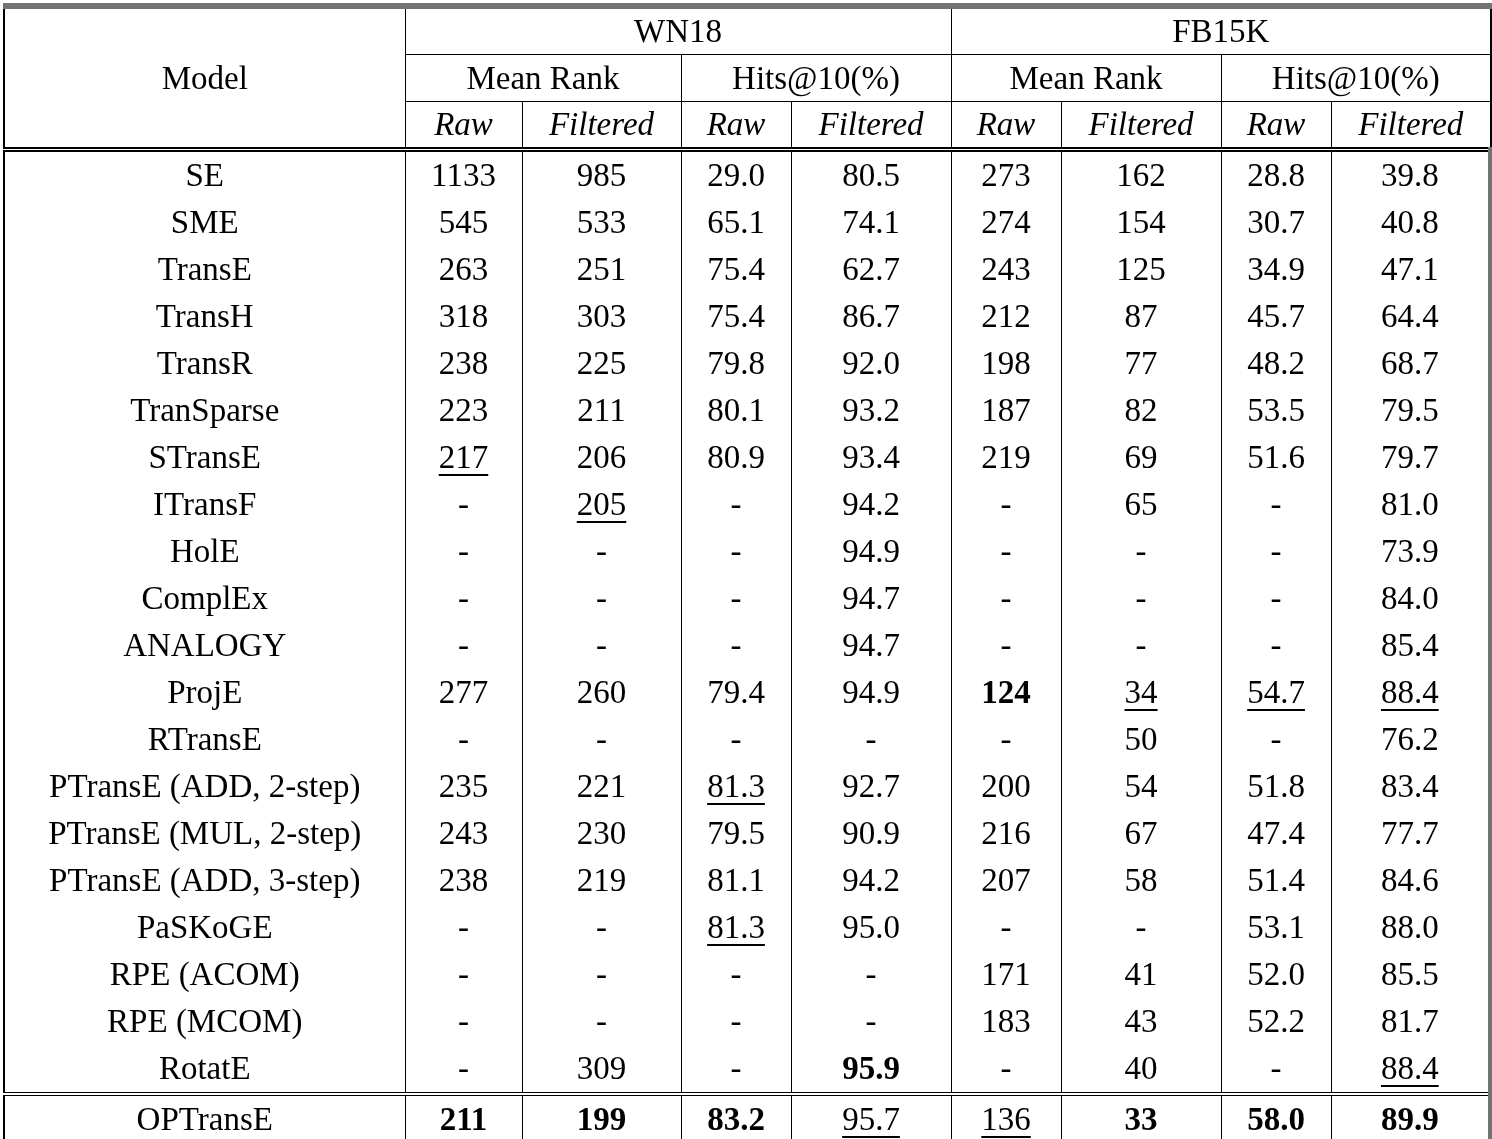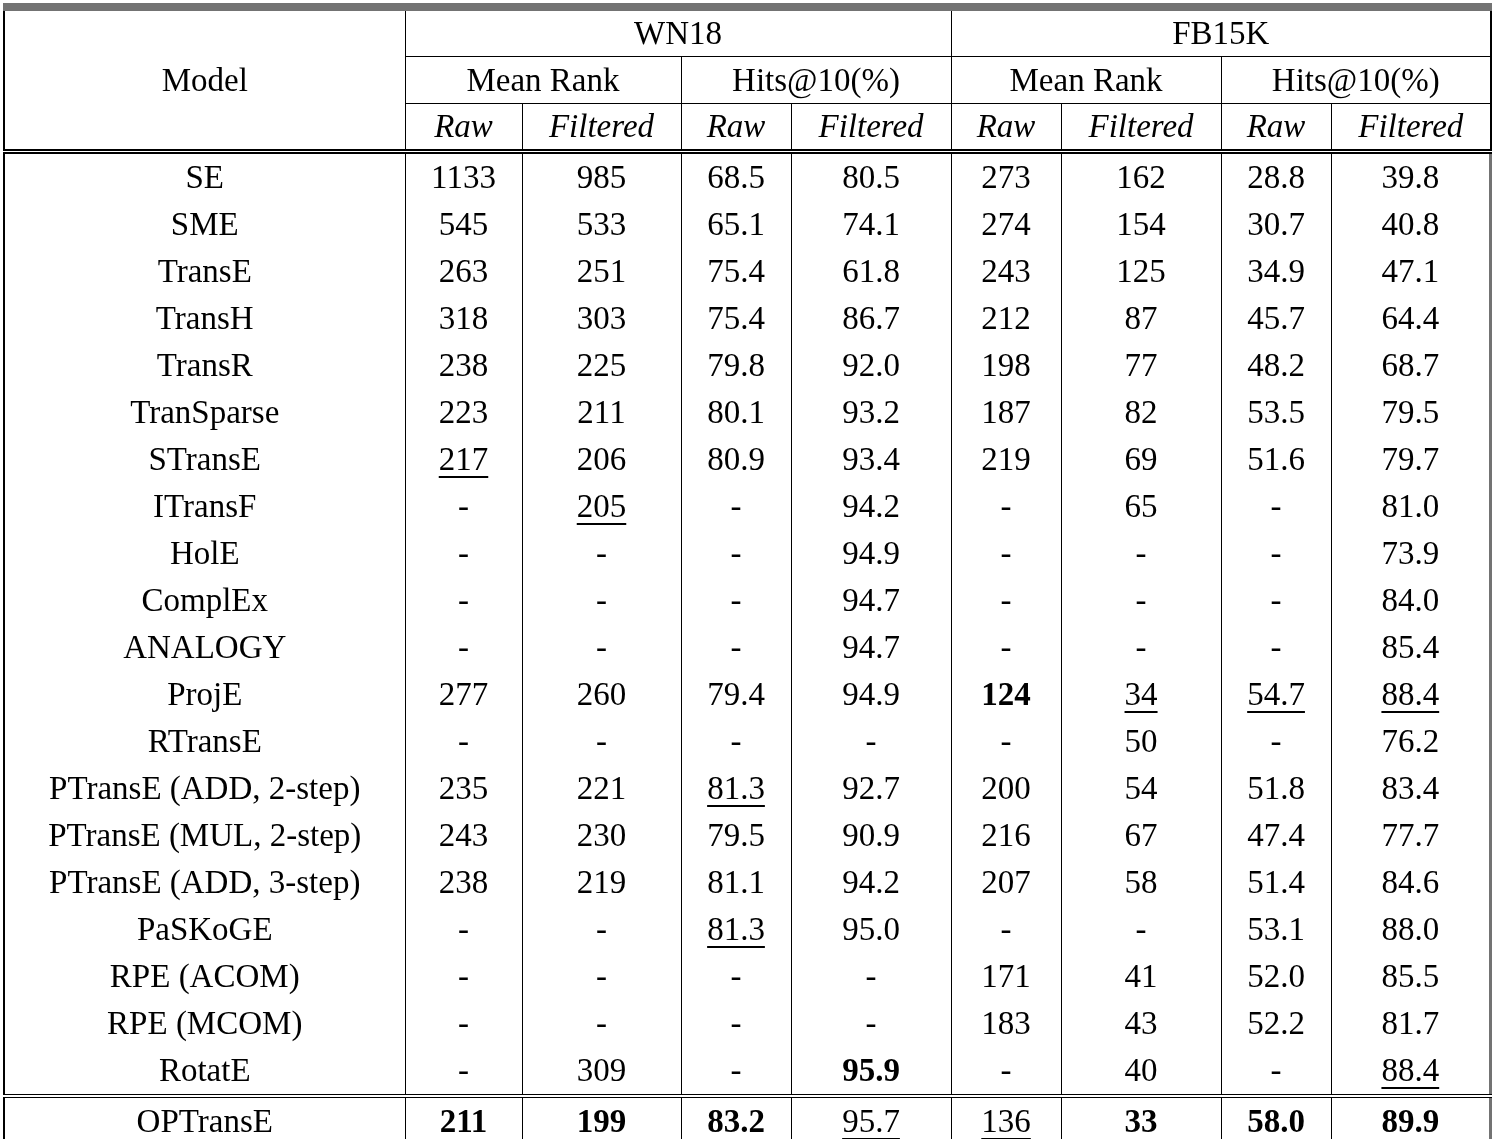--- a/index.html
+++ b/index.html
@@ -36,37 +36,37 @@
     table.results col.c7 { width: 160px; }
 
     table.results th, table.results td {
       text-align: center;
       vertical-align: middle;
       font-weight: normal;
       padding: 0;
       white-space: nowrap;
     }
     
-    thead tr.h1 th { height: 45px; border-top: 8px solid #737373; }
+    thead tr.h1 th { height: 45px; border-top: 6px solid #737373; }
     thead tr.h2 th { height: 46px; }
     thead tr.h3 th { height: 45px; }
     thead th { border: 1.5px solid #000; }
     thead th.model-head { border-left: 2px solid #000; }
     thead th.last { border-right: 2px solid #000; }
     thead tr.h3 th { border-bottom: 5px double #000; font-style: italic; }
     thead th.model-head { border-bottom: 5px double #000; }
 
     
     tbody td {
       height: 47px;
       border-left: 1.5px solid #000;
       border-right: 1.5px solid #000;
     }
     tbody td.model { border-left: 2px solid #000; margin-left: 6px; }
-    tbody td.last { border-right: 4px solid #737373; font-family: Liberation Serif, serif; }
+    tbody td.last { border-right: 6px solid #737373; font-family: Liberation Serif, serif; }
     tbody tr.ours td {
       border-top: 4px double #000;
       border-bottom: 2px solid #000;
       height: 46px;
     }
     .bold { font-weight: bold; }
     .ul {
       text-decoration: underline;
       text-decoration-thickness: 1.5px;
       text-underline-offset: 6px;
@@ -108,21 +108,21 @@
       <th>Filtered</th>
       <th>Raw</th>
       <th class="last">Filtered</th>
     </tr>
   </thead>
   <tbody id="table-body">
   <tr>
         <td class="model">SE</td>
         <td><span>1133</span></td>
         <td><span>985</span></td>
-        <td><span>68.5</span></td>
+        <td><span>29.0</span></td>
         <td><span>80.5</span></td>
         <td><span>273</span></td>
         <td><span>162</span></td>
         <td><span>28.8</span></td>
         <td class="last"><span>39.8</span></td>
       </tr>
       <tr>
         <td class="model">SME</td>
         <td><span>545</span></td>
         <td><span>533</span></td>
@@ -131,21 +131,21 @@
         <td><span>274</span></td>
         <td><span>154</span></td>
         <td><span>30.7</span></td>
         <td class="last"><span>40.8</span></td>
       </tr>
       <tr>
         <td class="model">TransE</td>
         <td><span>263</span></td>
         <td><span>251</span></td>
         <td><span>75.4</span></td>
-        <td><span>61.8</span></td>
+        <td><span>62.7</span></td>
         <td><span>243</span></td>
         <td><span>125</span></td>
         <td><span>34.9</span></td>
         <td class="last"><span>47.1</span></td>
       </tr>
       <tr>
         <td class="model">TransH</td>
         <td><span>318</span></td>
         <td><span>303</span></td>
         <td><span>75.4</span></td>

